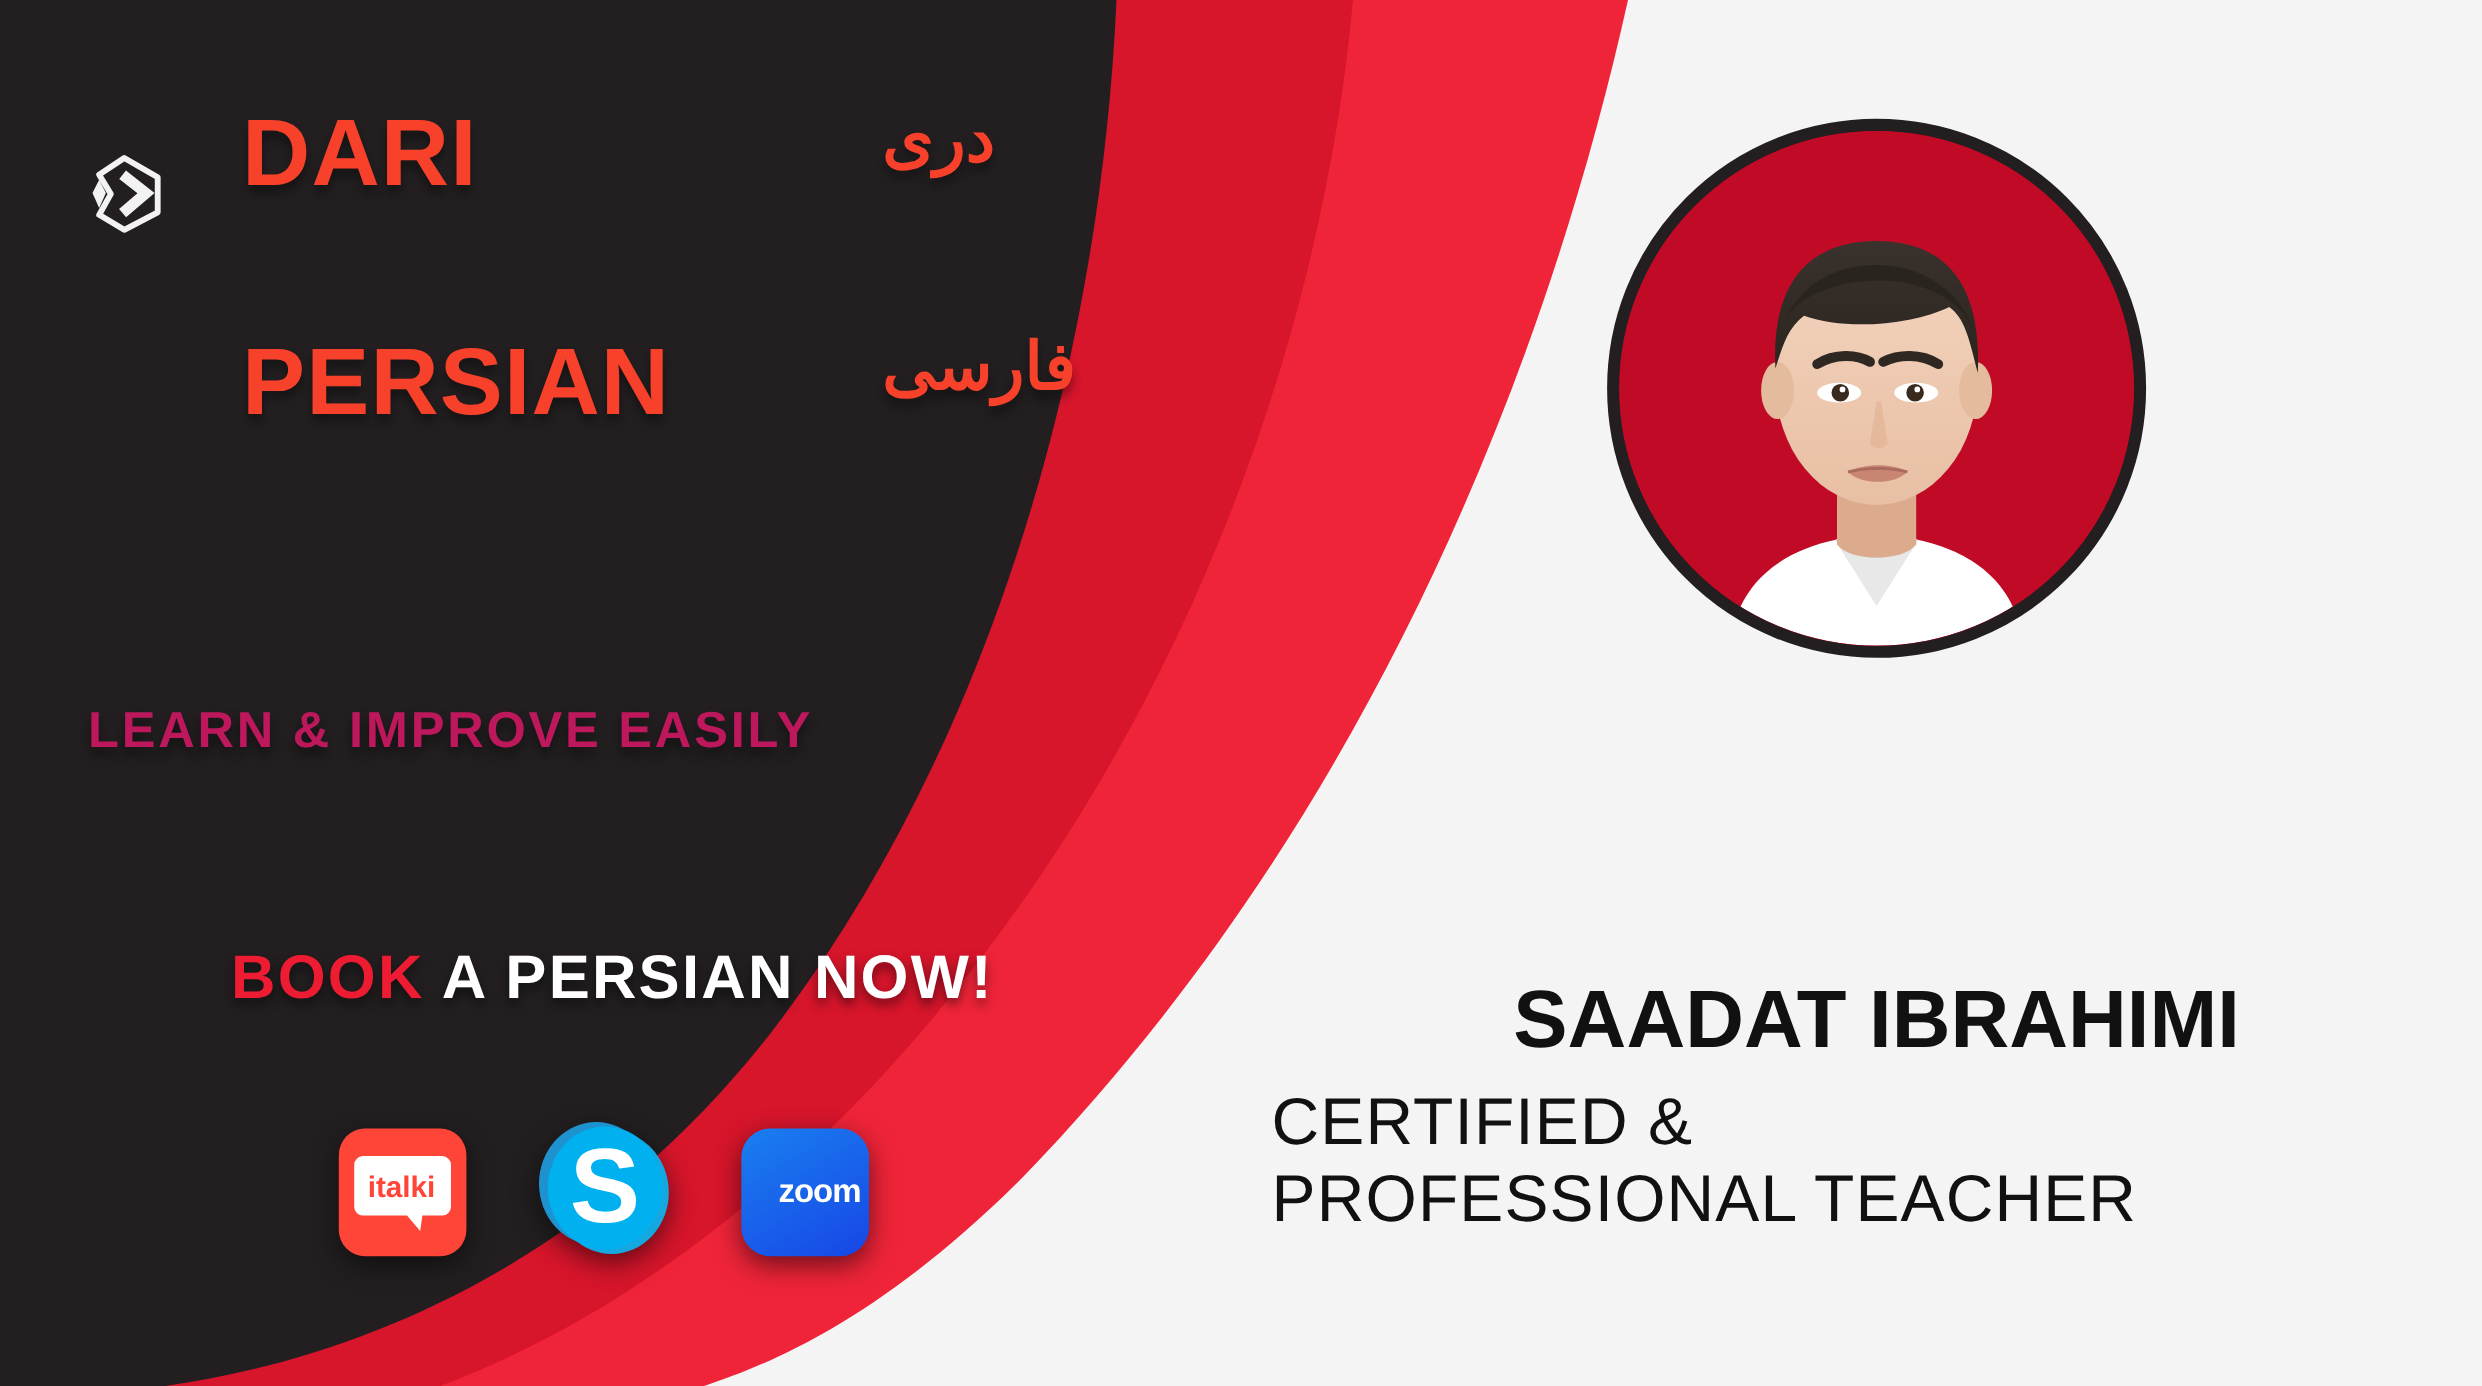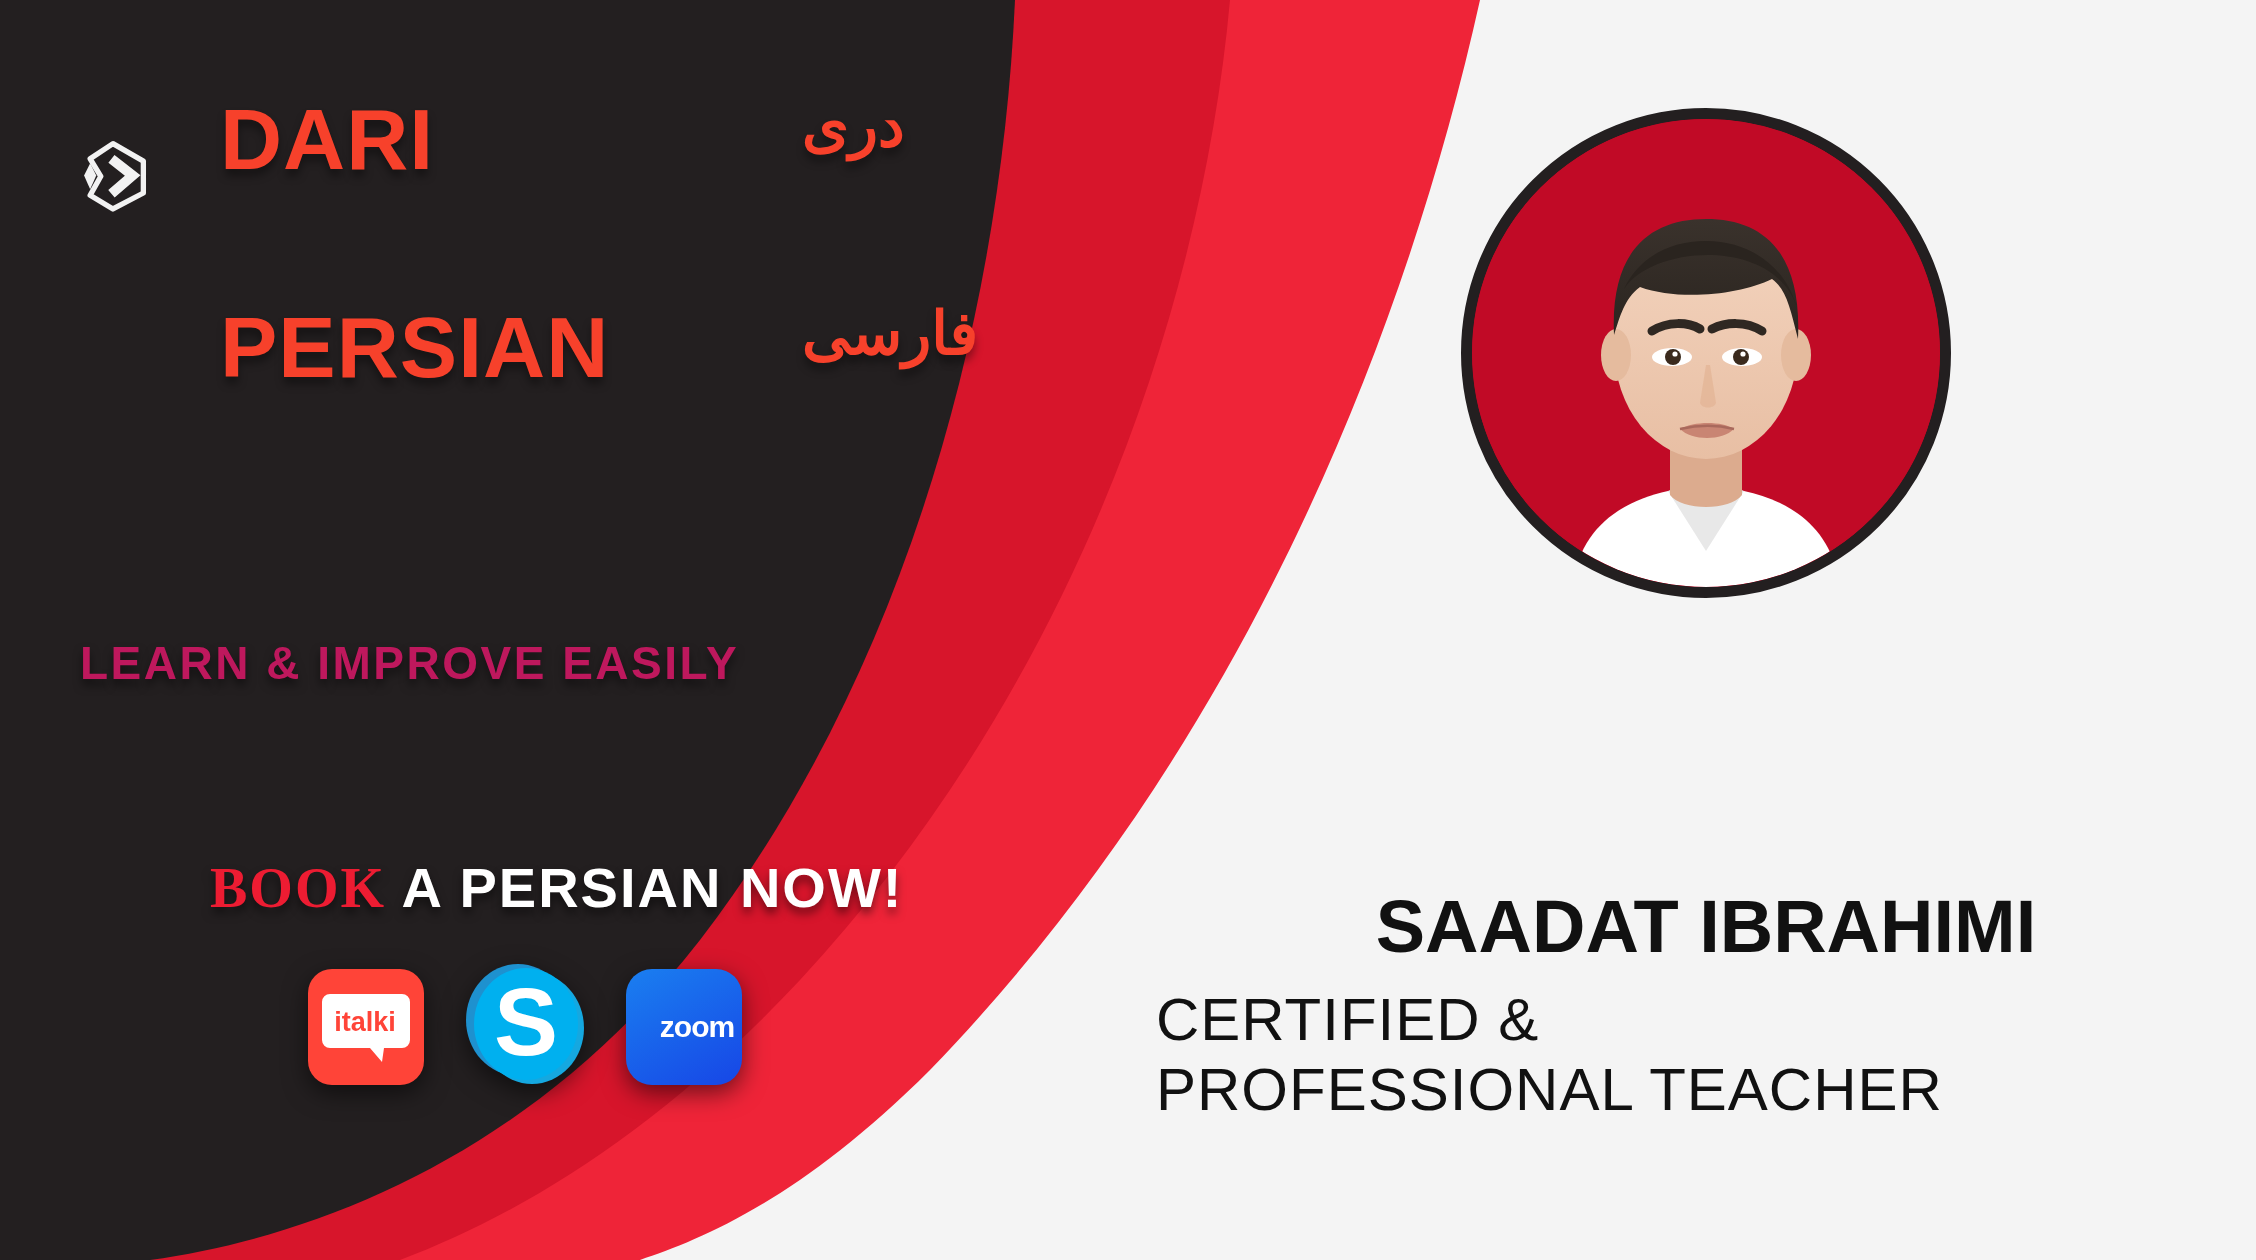--- a/index.html
+++ b/index.html
@@ -91,29 +91,29 @@
     position:absolute;
     left:210px; top:860px;
     font-size:56px;
     font-weight:bold;
     color:#ffffff;
     letter-spacing:2px;
     line-height:1;
     text-shadow:0 6px 10px rgba(0,0,0,0.5);
     white-space:nowrap;
   }
-  .cta .cta-strong { color:#ed1c32;font-family:Liberation Serif, serif; }
+  .cta .cta-strong { color:#ed1c32; }
 
   
   .app-row {
     position:absolute;
-    left:308px; top:960px;
+    left:308px; top:1016px;
     display:flex;
     align-items:center;
-    gap:36px;
+    gap:60px;
   }
   .app-icon {
     position:relative;
     filter:drop-shadow(0 8px 12px rgba(0,0,0,0.55));
   }
   .icon-italki {
     width:116px; height:116px;
     border-radius:24px;
     background:#ff4438;
     display:flex; align-items:center; justify-content:center;

